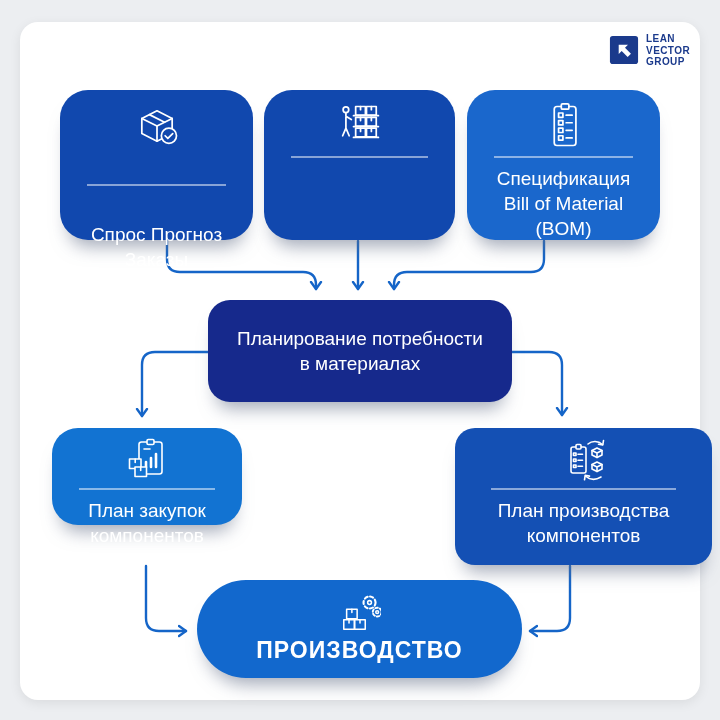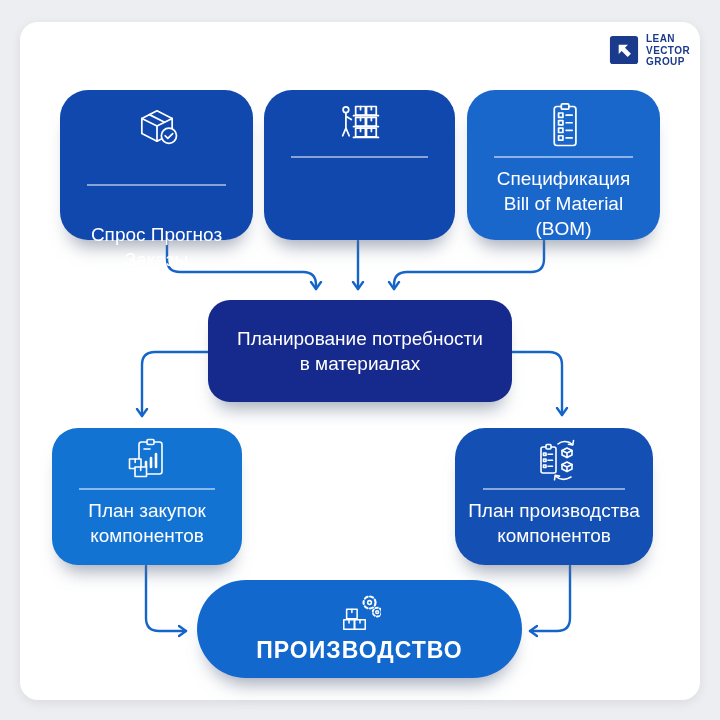--- a/index.html
+++ b/index.html
@@ -117,21 +117,21 @@
     <div class="node-text">Спецификация
 Bill of Material
 (BOM)</div>
   </div>
 
   <div class="node box-mid" style="left: 208px; top: 300px; width: 304px; height: 102px; border-radius: 22px; background: rgb(22, 41, 140);">
     <div class="node-text">Планирование потребности
 в материалах</div>
   </div>
 
-  <div class="node box-low" style="left: 52px; top: 428px; width: 190px; height: 137px; border-radius: 26px; background: rgb(18, 115, 210);">
+  <div class="node box-low" style="left: 52px; top: 428px; width: 190px; height: 97px; border-radius: 26px; background: rgb(18, 115, 210);">
     <span class="icon">
       <svg width="48" height="48" viewBox="0 0 48 48">
         <rect x="16" y="6" width="23" height="32" rx="2.5"></rect>
         <rect x="24" y="3.5" width="7" height="5" rx="1.2" fill="#1273d2"></rect>
         <path d="M21 13 H27"></path>
         <path d="M23 31 V26" stroke-width="2.6"></path>
         <path d="M28 31 V22" stroke-width="2.6"></path>
         <path d="M33 31 V18" stroke-width="2.6"></path>
         <g>
           <rect x="6.5" y="23" width="11.5" height="9.5" fill="#1273d2"></rect>
@@ -139,21 +139,21 @@
           <rect x="12" y="31" width="11.5" height="9.5" fill="#1273d2"></rect>
             <path d="M17.7 31 V34.5"></path>
         </g>
       </svg>
     </span>
     <div class="divider"></div>
     <div class="node-text">План закупок
 компонентов</div>
   </div>
 
-  <div class="node box-low" style="left: 455px; top: 428px; width: 198px; height: 137px; border-radius: 30px; background: rgb(20, 80, 180);">
+  <div class="node box-low" style="left: 455px; top: 428px; width: 257px; height: 137px; border-radius: 20px; background: rgb(20, 80, 180);">
     <span class="icon">
       <svg width="48" height="48" viewBox="0 0 48 48">
         <rect x="11" y="11" width="15" height="26" rx="2"></rect>
         <rect x="16" y="8.5" width="5" height="4.5" rx="1" fill="#1450b4"></rect>
         <rect x="13.5" y="17" width="2.5" height="2.5"></rect>
           <path d="M18 18.2 H22.5"></path>
         <rect x="13.5" y="23" width="2.5" height="2.5"></rect>
           <path d="M18 24.2 H22.5"></path>
         <rect x="13.5" y="29" width="2.5" height="2.5"></rect>
           <path d="M18 30.2 H22.5"></path>

